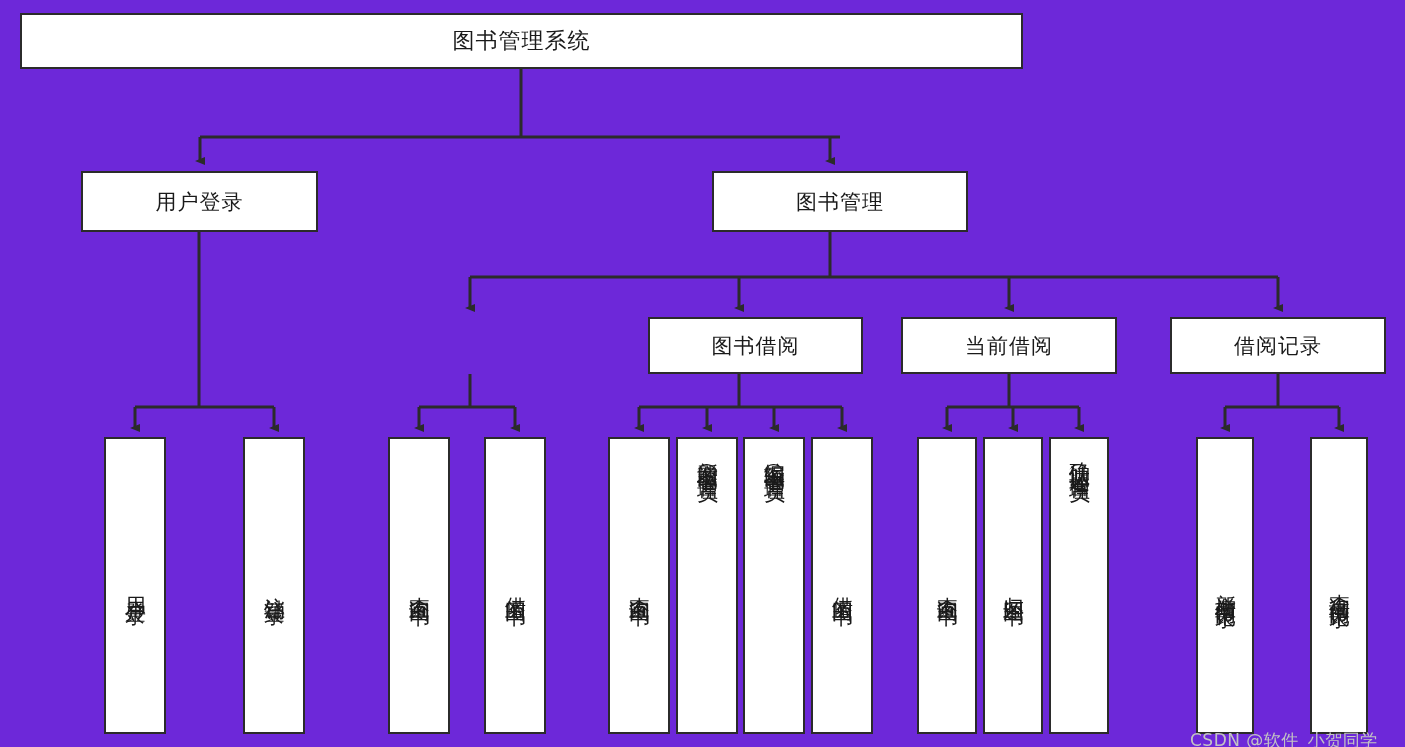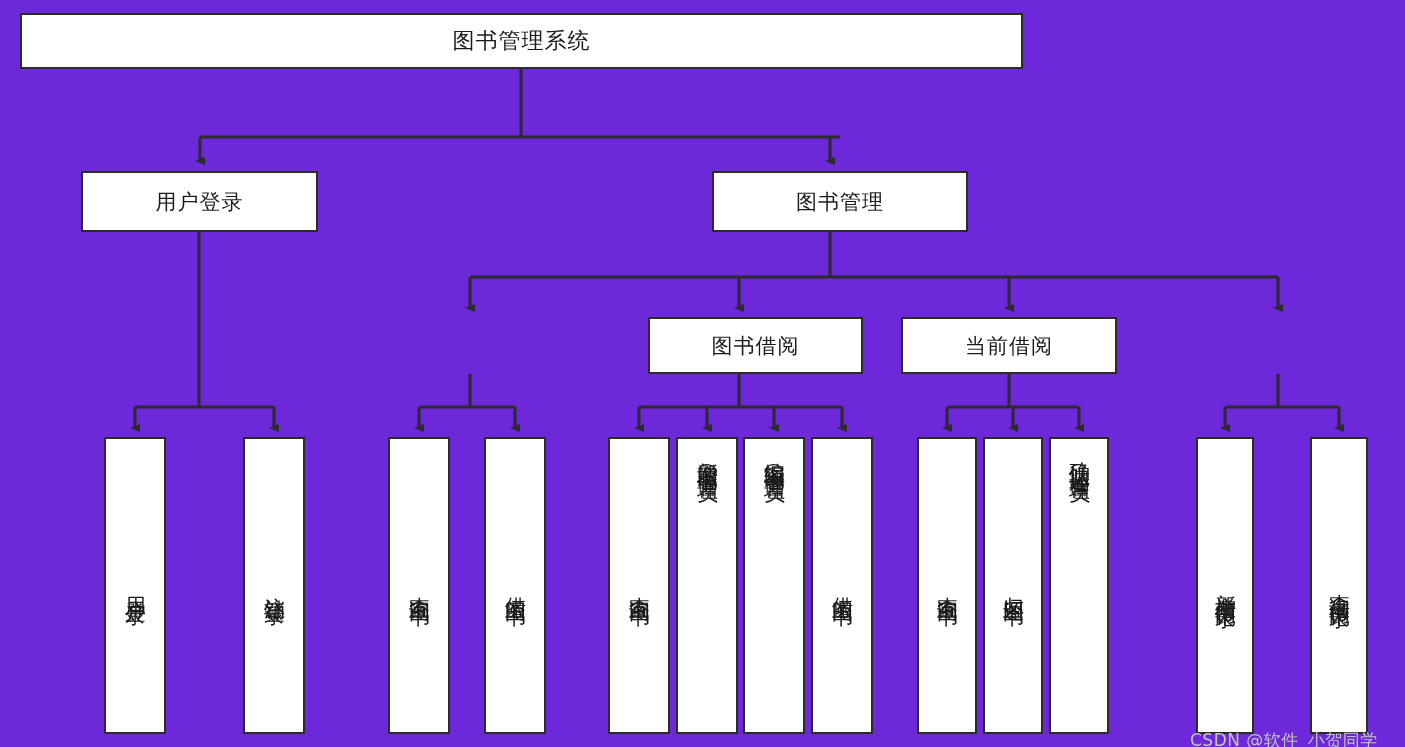--- a/index.html
+++ b/index.html
@@ -155,20 +155,23 @@
   <div class="node horizontal" style="left: 712px; top: 171px; width: 256px; height: 61px; border-color: rgb(43, 43, 43); background: rgb(255, 255, 255); color: rgb(26, 26, 26);">
     <span>图书管理</span>
   </div>
 
   <div class="node horizontal" style="left: 632px; top: 317px; width: 215px; height: 57px; border-color: rgb(43, 43, 43); background: rgb(255, 255, 255); color: rgb(26, 26, 26); margin-left: 16px;">
     <span>图书借阅</span>
   </div>
   <div class="node horizontal" style="left: 901px; top: 317px; width: 216px; height: 57px; border-color: rgb(43, 43, 43); background: rgb(255, 255, 255); color: rgb(26, 26, 26);">
     <span>当前借阅</span>
   </div>
+  <div class="node horizontal" style="left: 1170px; top: 317px; width: 216px; height: 57px; border-color: rgb(43, 43, 43); background: rgb(255, 255, 255); color: rgb(26, 26, 26);">
+    <span>借阅记录</span>
+  </div>
 
   <div class="node vertical" style="left: 104px; top: 437px; width: 62px; height: 297px; border-color: rgb(43, 43, 43); background: rgb(255, 255, 255); color: rgb(26, 26, 26);">
     <span>用户登录</span>
   </div>
   <div class="node vertical" style="left: 243px; top: 437px; width: 62px; height: 297px; border-color: rgb(43, 43, 43); background: rgb(255, 255, 255); color: rgb(26, 26, 26);">
     <span>注销登录</span>
   </div>
   <div class="node vertical" style="left: 388px; top: 437px; width: 62px; height: 297px; border-color: rgb(43, 43, 43); background: rgb(255, 255, 255); color: rgb(26, 26, 26);">
     <span>查询图书</span>
   </div>

